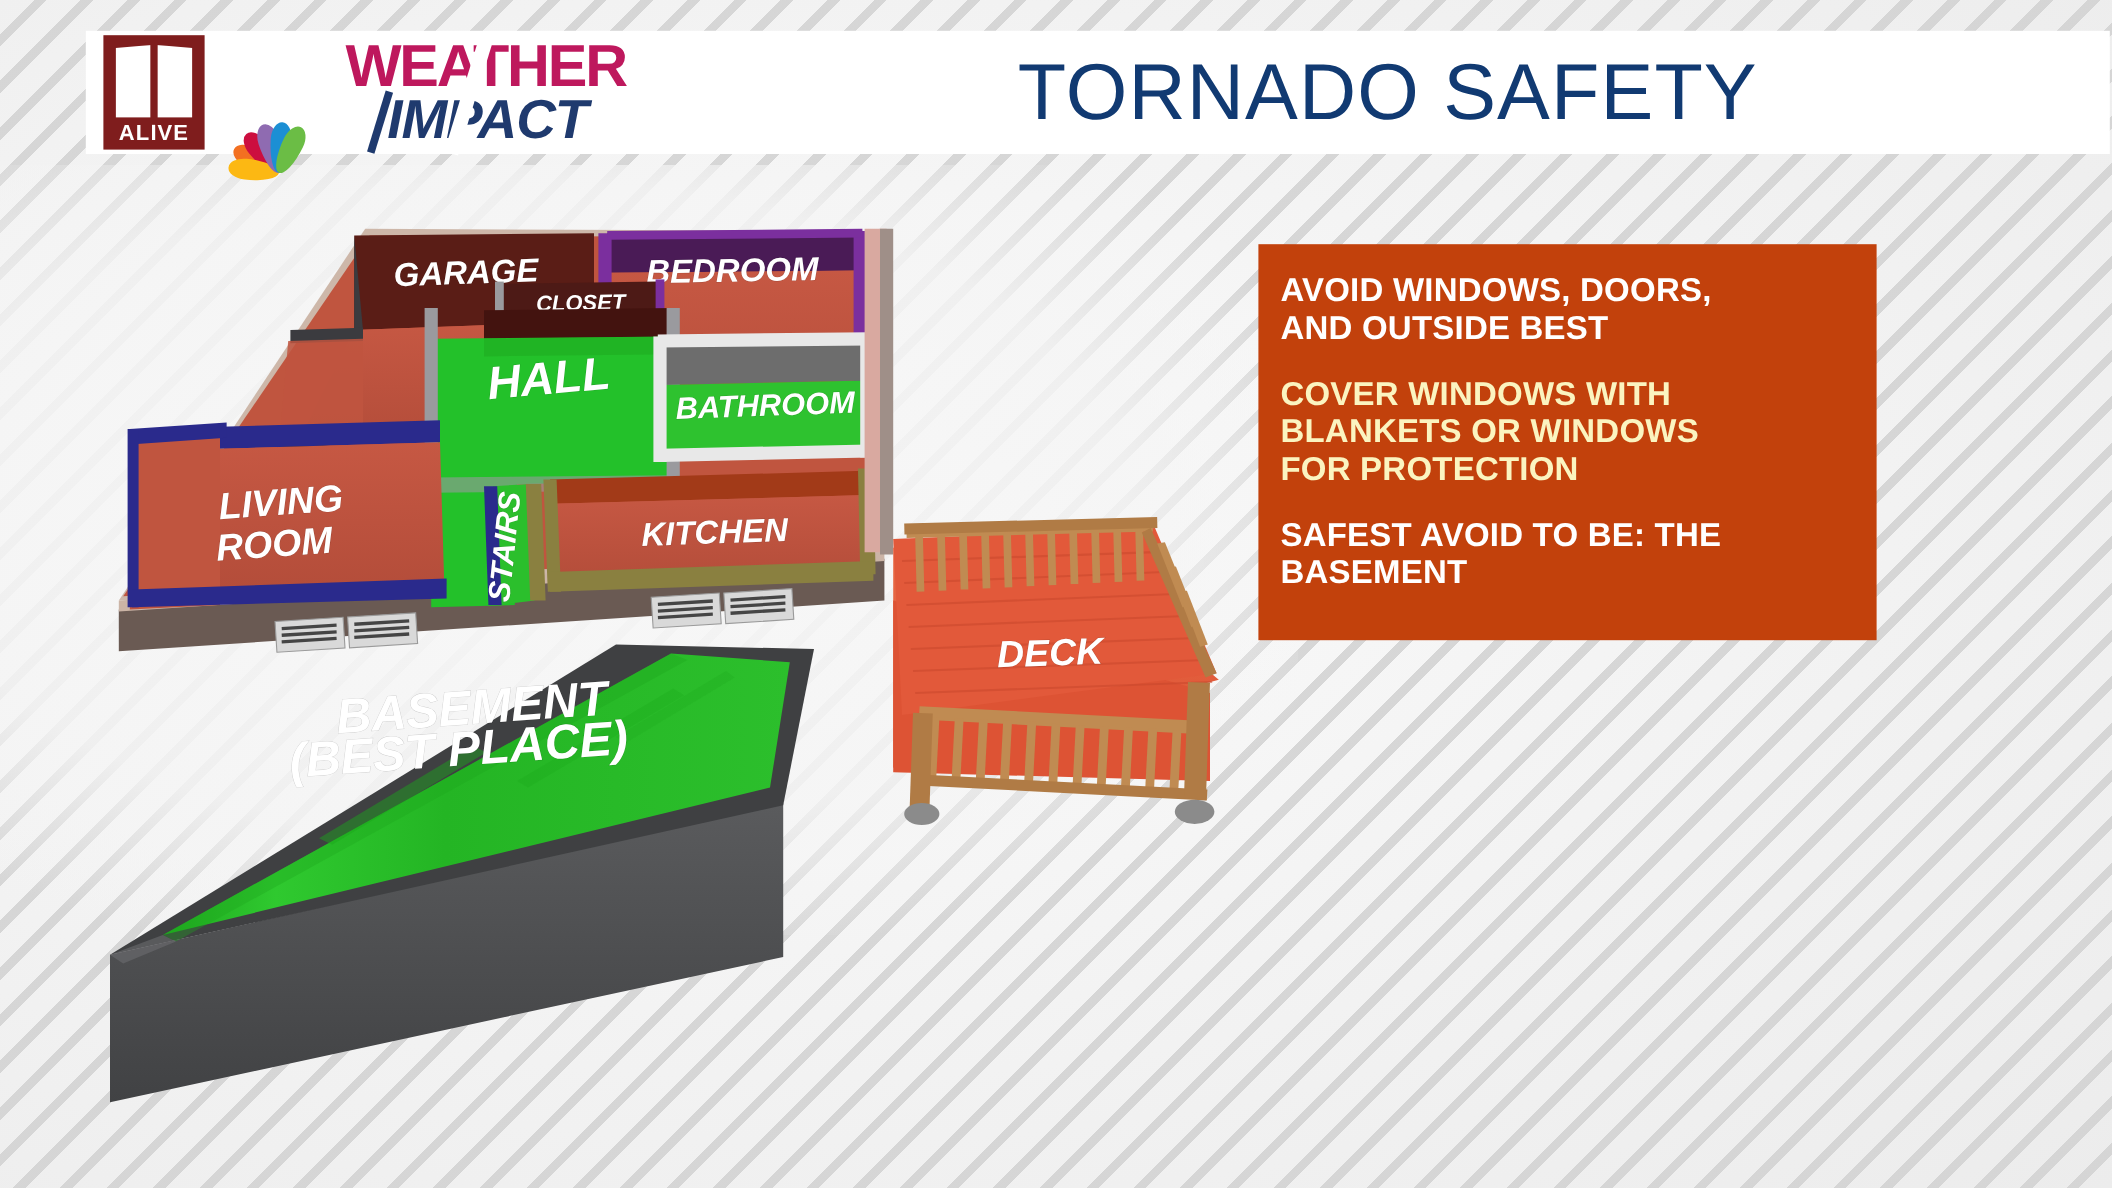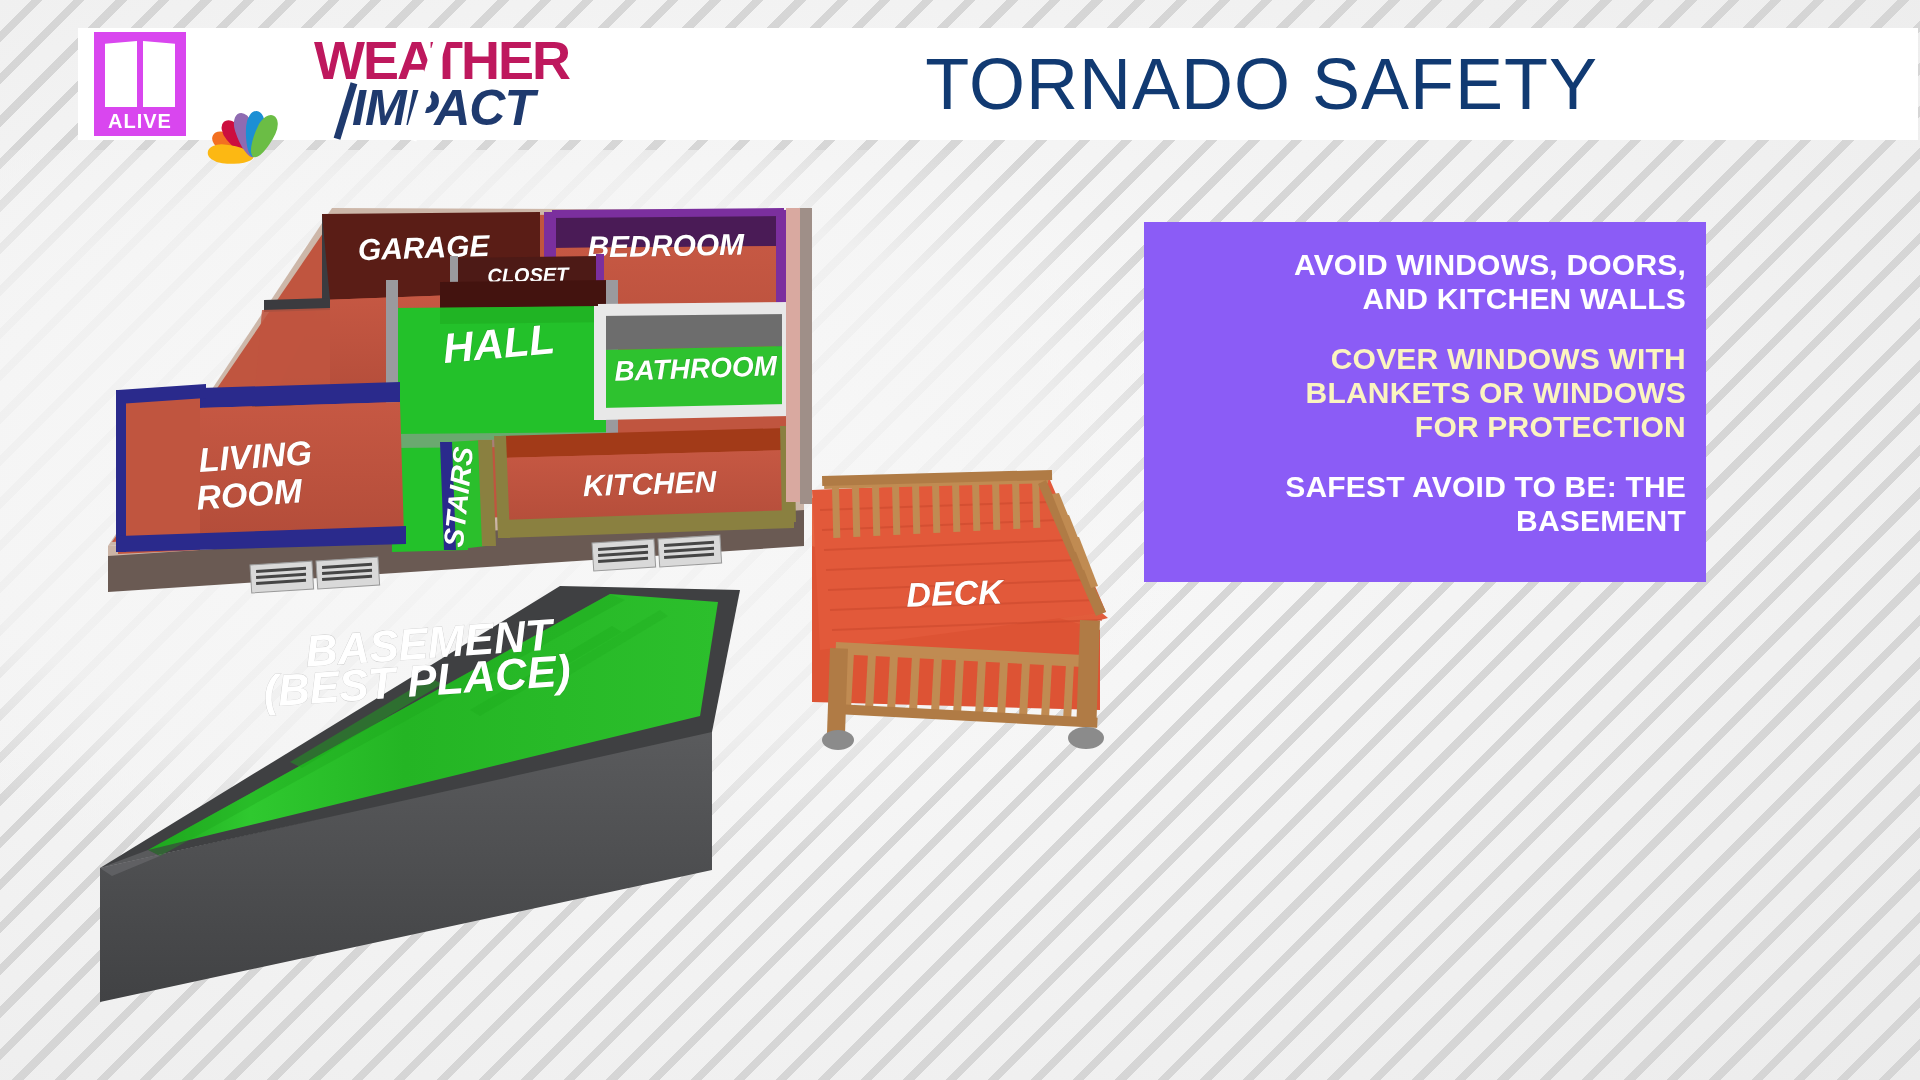--- a/index.html
+++ b/index.html
@@ -25,21 +25,21 @@
     background:radial-gradient(ellipse at 40% 45%, rgba(247,247,247,.97) 0%, rgba(245,245,245,.82) 55%, rgba(245,245,245,0) 78%);
   }
   
   #header{
     position:absolute; left:78px; top:28px; width:1840px; height:112px;
     background:#ffffff;
     display:flex; align-items:center;
   }
   #logo-block{ display:flex; align-items:center; height:100%; padding-left:16px; }
   .alive-logo{
-    width:92px; height:104px; background:#d946ef;
+    width:92px; height:104px; background:#7f1d1d;
     position:relative; display:flex; flex-direction:column; align-items:center;
     padding-top:9px;
   }
   .alive-bars{ display:flex; gap:6px; }
   .alive-bar{ width:32px; height:66px; background:#fff; }
   .alive-bar.b1{ clip-path: polygon(0 4%,100% 0,100% 100%,0 100%); }
   .alive-bar.b2{ clip-path: polygon(0 0,100% 4%,100% 100%,0 100%); }
   .alive-word{
     color:#fff; font-weight:bold; font-size:20px; letter-spacing:1px;
     line-height:22px; margin-top:3px;
@@ -71,22 +71,22 @@
     background:#1f3a6e; transform:rotate(17deg);
   }
   #page-title{
     flex:1; text-align:right; color:#113a72;
     font-size:72px; font-weight:normal; letter-spacing:1px;
     margin-left:-40px; padding-right:320px;
   }
   
   #info-panel{
     position:absolute; left:1144px; top:222px; width:562px; height:360px;
-    background:#8b5cf6; padding:26px 20px 20px;
-    text-align:right;
+    background:#c2410c; padding:26px 20px 20px;
+    text-align:left;
   }
   .info-para{
     font-weight:bold; font-size:30px; line-height:34px; letter-spacing:.2px;
   }
   .info-para.white{ color:#ffffff; }
   .info-para.cream{ color:#fbf4c0; }
   .info-gap{ height:26px; }
   
   #house{ position:absolute; left:0; top:150px; width:1400px; height:930px; }
   #house svg{ width:100%; height:100%; display:block; }
@@ -364,21 +364,21 @@
       <div class="wi-slash2"></div>
     </div>
   </div>
 
   <div id="page-title">TORNADO SAFETY</div>
 </div>
 
 <div id="info-panel">
   <div class="info-para white">
     <div>AVOID WINDOWS, DOORS,</div>
-    <div>AND KITCHEN WALLS</div>
+    <div>AND OUTSIDE BEST</div>
   </div>
   <div class="info-gap"></div>
   <div class="info-para cream">
     <div>COVER WINDOWS WITH</div>
     <div>BLANKETS OR WINDOWS</div>
     <div>FOR PROTECTION</div>
   </div>
   <div class="info-gap"></div>
   <div class="info-para white">
     <div>SAFEST AVOID TO BE:  THE</div>

